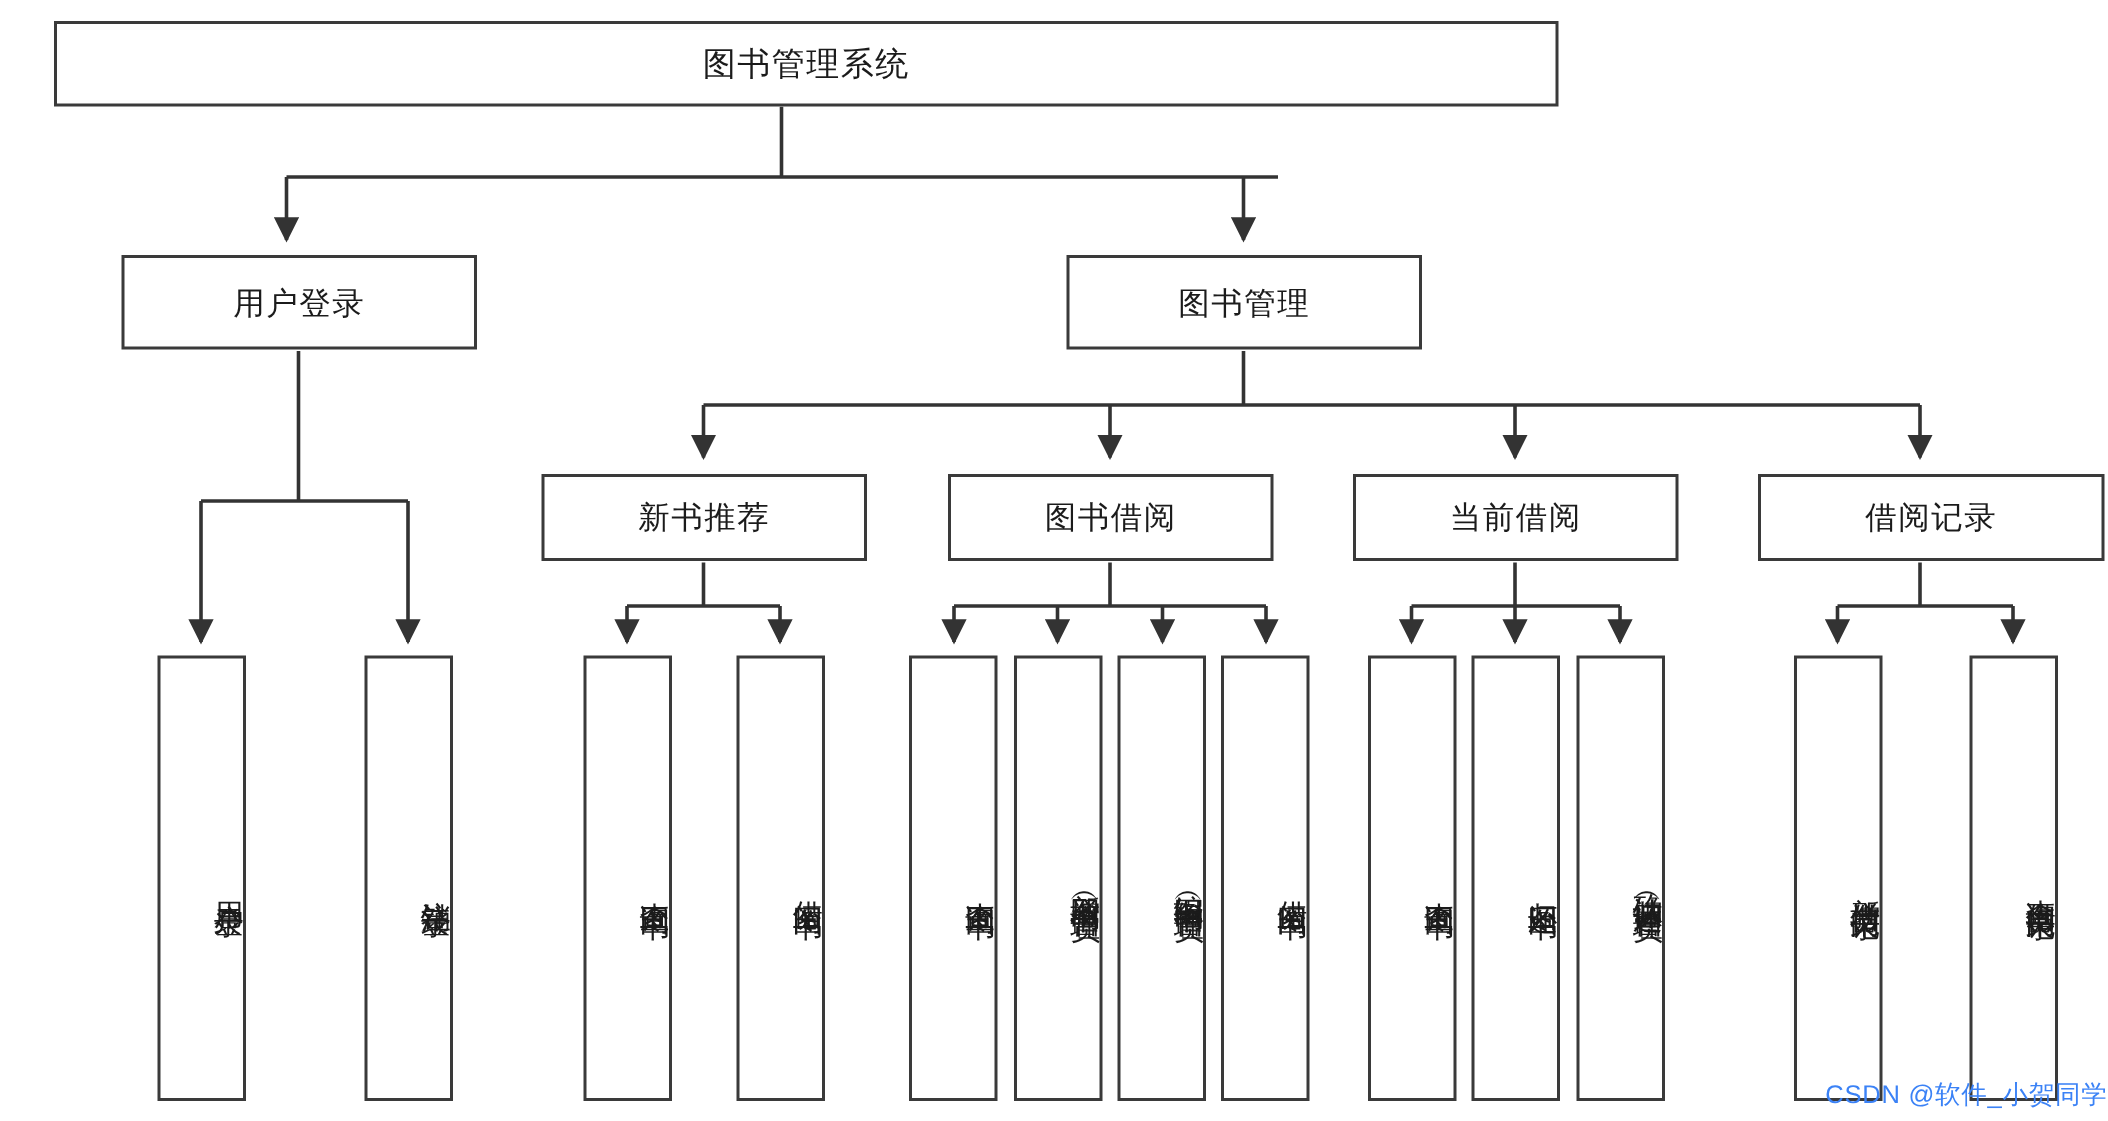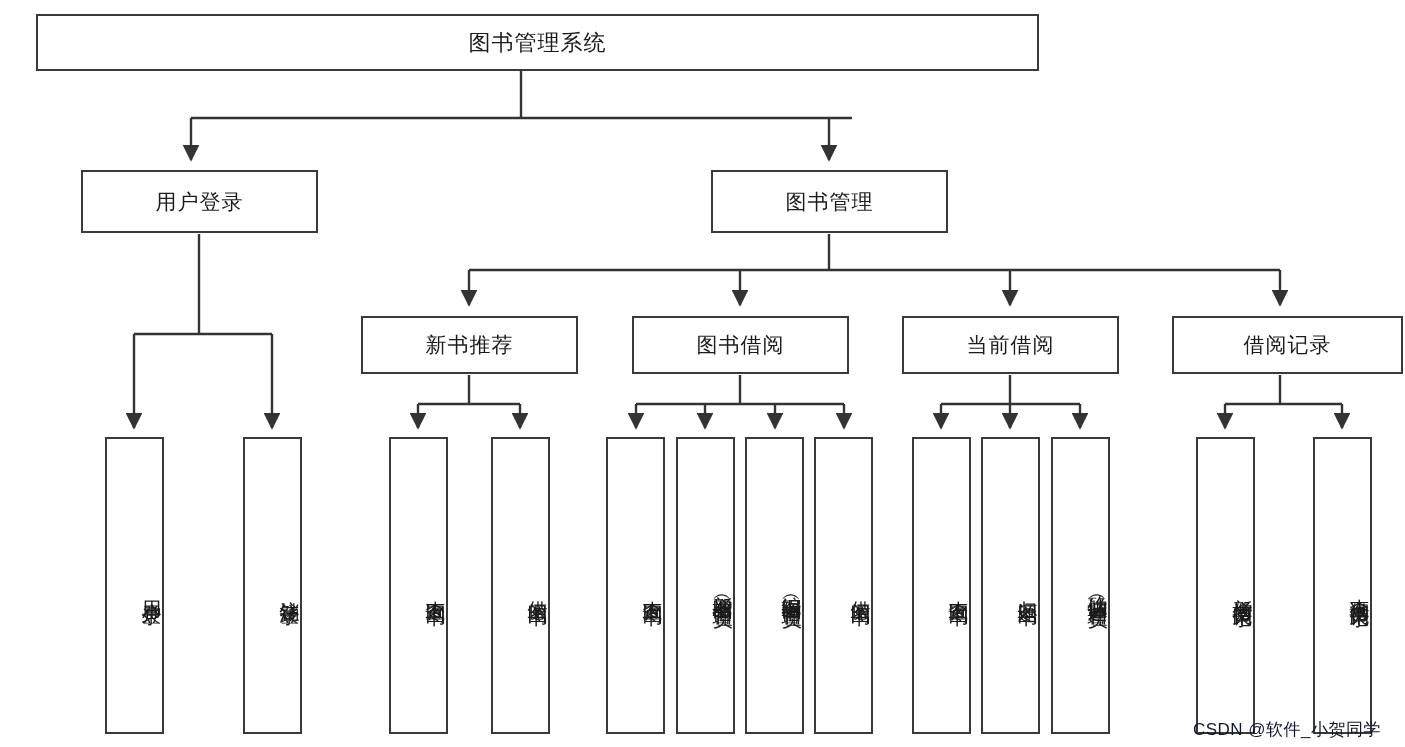--- a/index.html
+++ b/index.html
@@ -51,24 +51,24 @@
   .node.vert .vtext {
     writing-mode: vertical-rl;
     text-orientation: upright;
     display: block;
     white-space: normal;
     text-align: center;
   }
   .node.root { font-size: 22px; }
   .watermark {
     position: absolute;
-    right: 24px;
+    right: 0;
     bottom: 6px;
     font-size: 17px;
-    color: #0f172a;
+    color: #3b82f6;
     letter-spacing: 0.5px;
     white-space: nowrap;
   }
 </style>
 </head>
 <body>
 
 <div id="canvas">
 
   <svg id="connectors" viewBox="0 0 1405 747" xmlns="http://www.w3.org/2000/svg">

